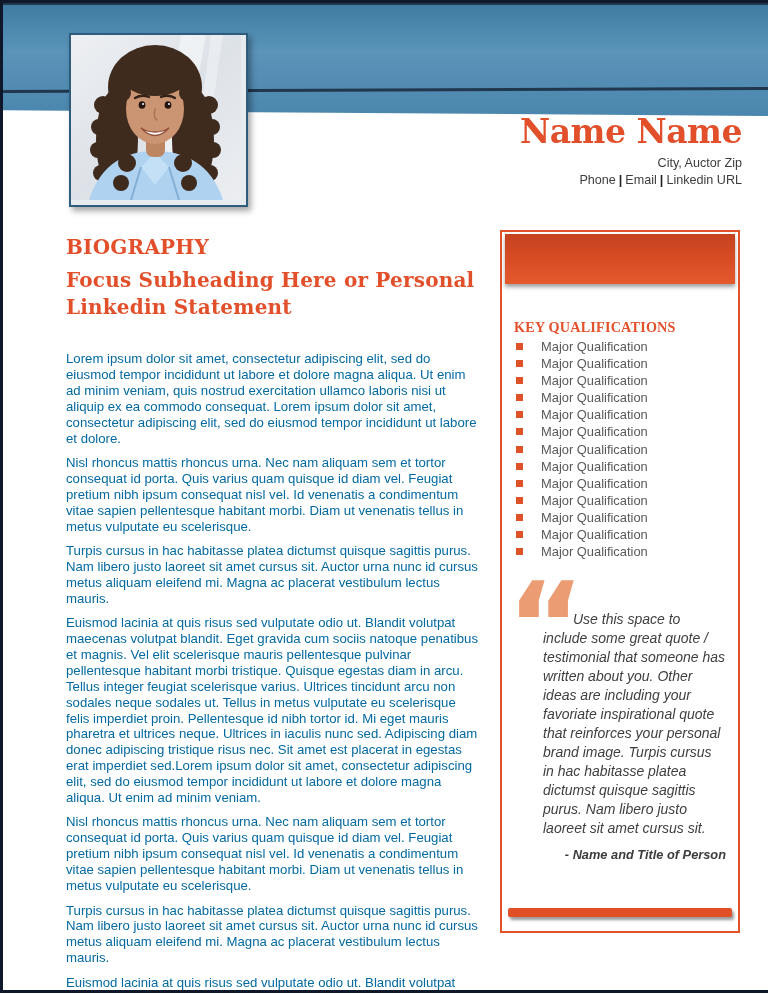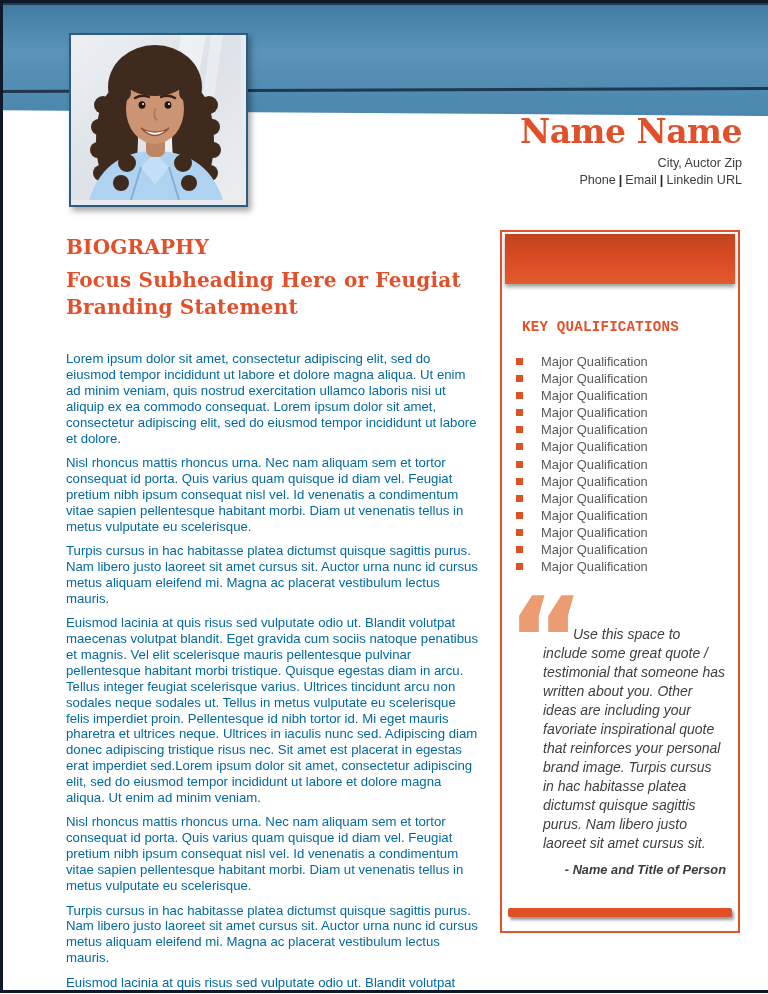--- a/index.html
+++ b/index.html
@@ -53,25 +53,25 @@
   .sidebar{
     position:absolute;left:497px;top:227px;width:236px;height:699px;
     border:2px solid #e3512b;background:#ffffff;
   }
   .accent-rect{
     margin:2px 3px 0 3px;height:50px;
     background:linear-gradient(180deg,#c4421f 0%,#d94d25 55%,#e55a2d 100%);
     box-shadow:0 3px 4px rgba(80,80,80,.55);
   }
   .kq-heading{
-    margin:35px 0 0 20px;
-    font-family:Liberation Mono, monospace;font-weight:bold;font-size:14.2px;
+    margin:35px 0 0 12px;
+    font-family:Liberation Serif, serif;font-weight:bold;font-size:14.2px;
     color:#e3512b;letter-spacing:.2px;
   }
-  .kq-list{list-style:none;margin:18px 0 0 0;padding:0 0 0 14px;}
+  .kq-list{list-style:none;margin:2px 0 0 0;padding:0 0 0 14px;}
   .kq-list li{display:flex;align-items:flex-start;line-height:17.1px;}
   .sq{
     flex:0 0 auto;width:7px;height:7px;background:#df5126;
     margin:5px 18px 0 0;
   }
   .kq-item-text{font-size:12.9px;color:#595959;}
   .quote-block{position:relative;margin:50px 12px 0 41px;}
   .quote-mark{
     position:absolute;left:-36px;top:-44px;
     font-family:"DejaVu Sans",sans-serif;font-weight:bold;
@@ -158,21 +158,21 @@
   <div class="name-block">
     <div class="person-name">Name Name</div>
     <div class="contact">
       <div>City, Auctor Zip</div>
       <div><span>Phone</span><span class="pipe">|</span><span>Email</span><span class="pipe">|</span><span>Linkedin URL</span></div>
     </div>
   </div>
 
   <div class="left-col">
     <div class="h-orange">BIOGRAPHY</div>
-    <div class="h-orange sub-gap">Focus Subheading Here or Feugiat Branding Statement</div>
+    <div class="h-orange sub-gap">Focus Subheading Here or Personal Linkedin Statement</div>
     <div class="paras">
       <p class="para">Lorem ipsum dolor sit amet, consectetur adipiscing elit, sed do eiusmod tempor incididunt ut labore et dolore magna aliqua. Ut enim ad minim veniam, quis nostrud exercitation ullamco laboris nisi ut aliquip ex ea commodo consequat. Lorem ipsum dolor sit amet, consectetur adipiscing elit, sed do eiusmod tempor incididunt ut labore et dolore.</p>
       <p class="para">Nisl rhoncus mattis rhoncus urna. Nec nam aliquam sem et tortor consequat id porta. Quis varius quam quisque id diam vel. Feugiat pretium nibh ipsum consequat nisl vel. Id venenatis a condimentum vitae sapien pellentesque habitant morbi. Diam ut venenatis tellus in metus vulputate eu scelerisque.</p>
       <p class="para">Turpis cursus in hac habitasse platea dictumst quisque sagittis purus. Nam libero justo laoreet sit amet cursus sit. Auctor urna nunc id cursus metus aliquam eleifend mi. Magna ac placerat vestibulum lectus mauris.</p>
       <p class="para">Euismod lacinia at quis risus sed vulputate odio ut. Blandit volutpat maecenas volutpat blandit. Eget gravida cum sociis natoque penatibus et magnis. Vel elit scelerisque mauris pellentesque pulvinar pellentesque habitant morbi tristique. Quisque egestas diam in arcu. Tellus integer feugiat scelerisque varius. Ultrices tincidunt arcu non sodales neque sodales ut. Tellus in metus vulputate eu scelerisque felis imperdiet proin. Pellentesque id nibh tortor id. Mi eget mauris pharetra et ultrices neque. Ultrices in iaculis nunc sed. Adipiscing diam donec adipiscing tristique risus nec. Sit amet est placerat in egestas erat imperdiet sed.Lorem ipsum dolor sit amet, consectetur adipiscing elit, sed do eiusmod tempor incididunt ut labore et dolore magna aliqua. Ut enim ad minim veniam.</p>
       <p class="para">Nisl rhoncus mattis rhoncus urna. Nec nam aliquam sem et tortor consequat id porta. Quis varius quam quisque id diam vel. Feugiat pretium nibh ipsum consequat nisl vel. Id venenatis a condimentum vitae sapien pellentesque habitant morbi. Diam ut venenatis tellus in metus vulputate eu scelerisque.</p>
       <p class="para">Turpis cursus in hac habitasse platea dictumst quisque sagittis purus. Nam libero justo laoreet sit amet cursus sit. Auctor urna nunc id cursus metus aliquam eleifend mi. Magna ac placerat vestibulum lectus mauris.</p>
       <p class="para">Euismod lacinia at quis risus sed vulputate odio ut. Blandit volutpat maecenas volutpat blandit. Eget gravida cum sociis natoque penatibus et magnis.</p>
     </div>
   </div>

